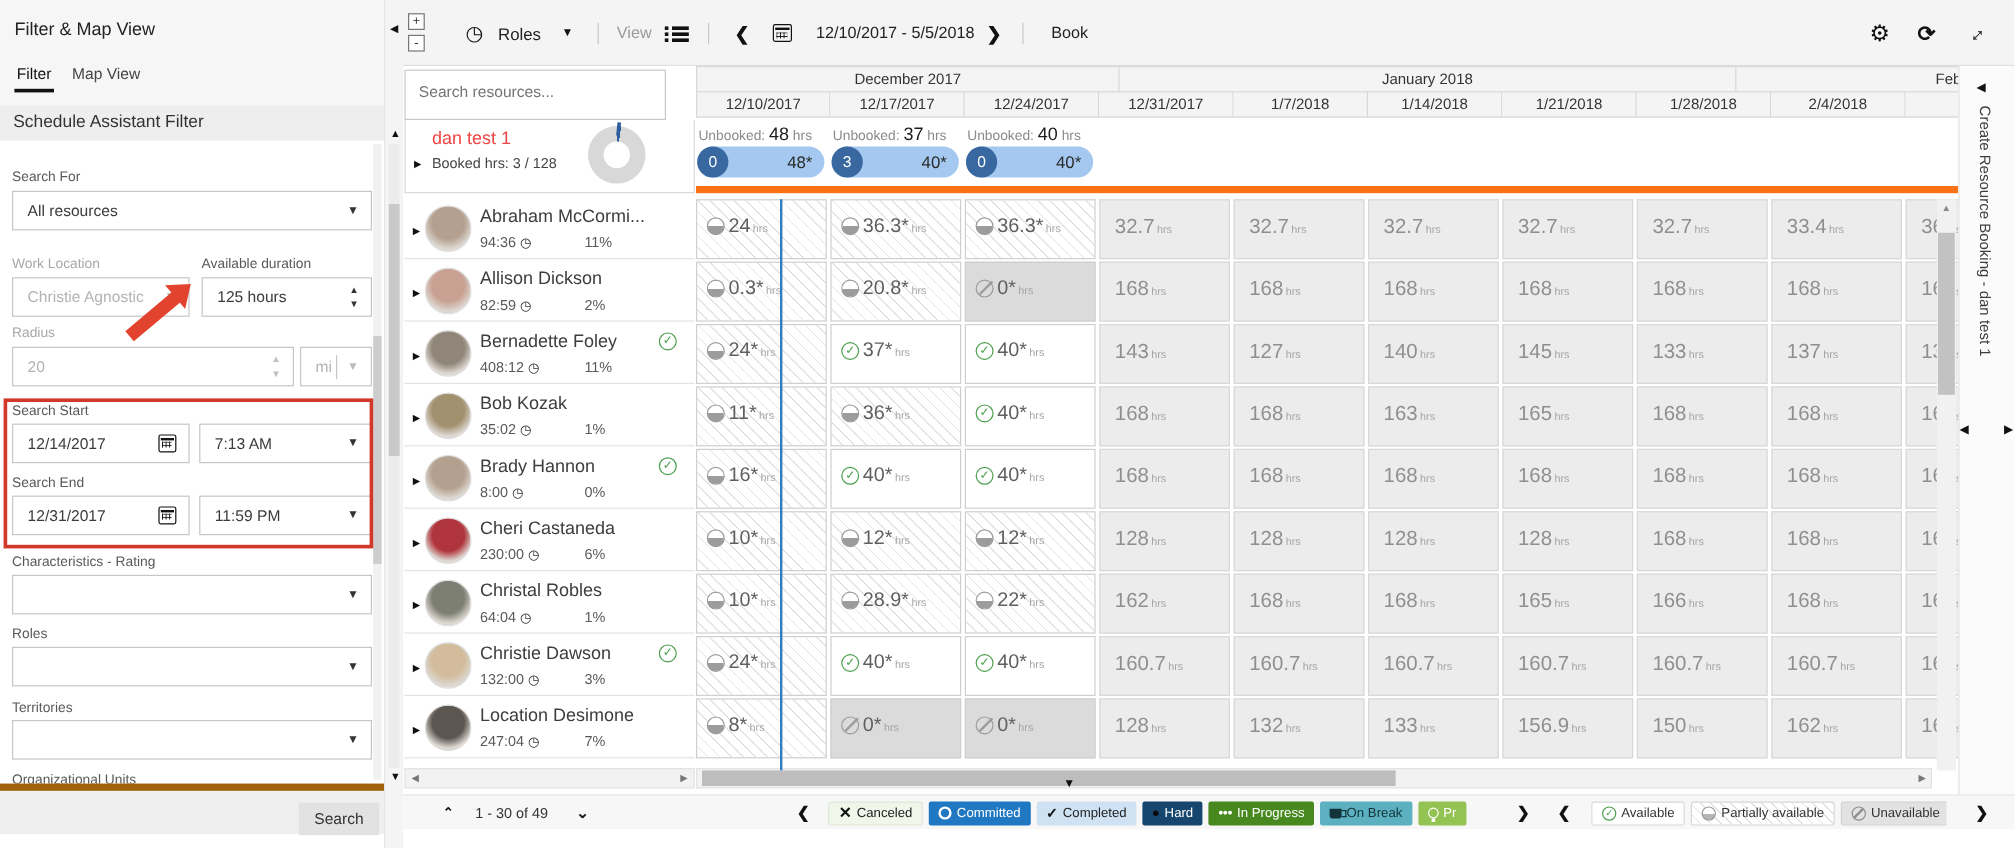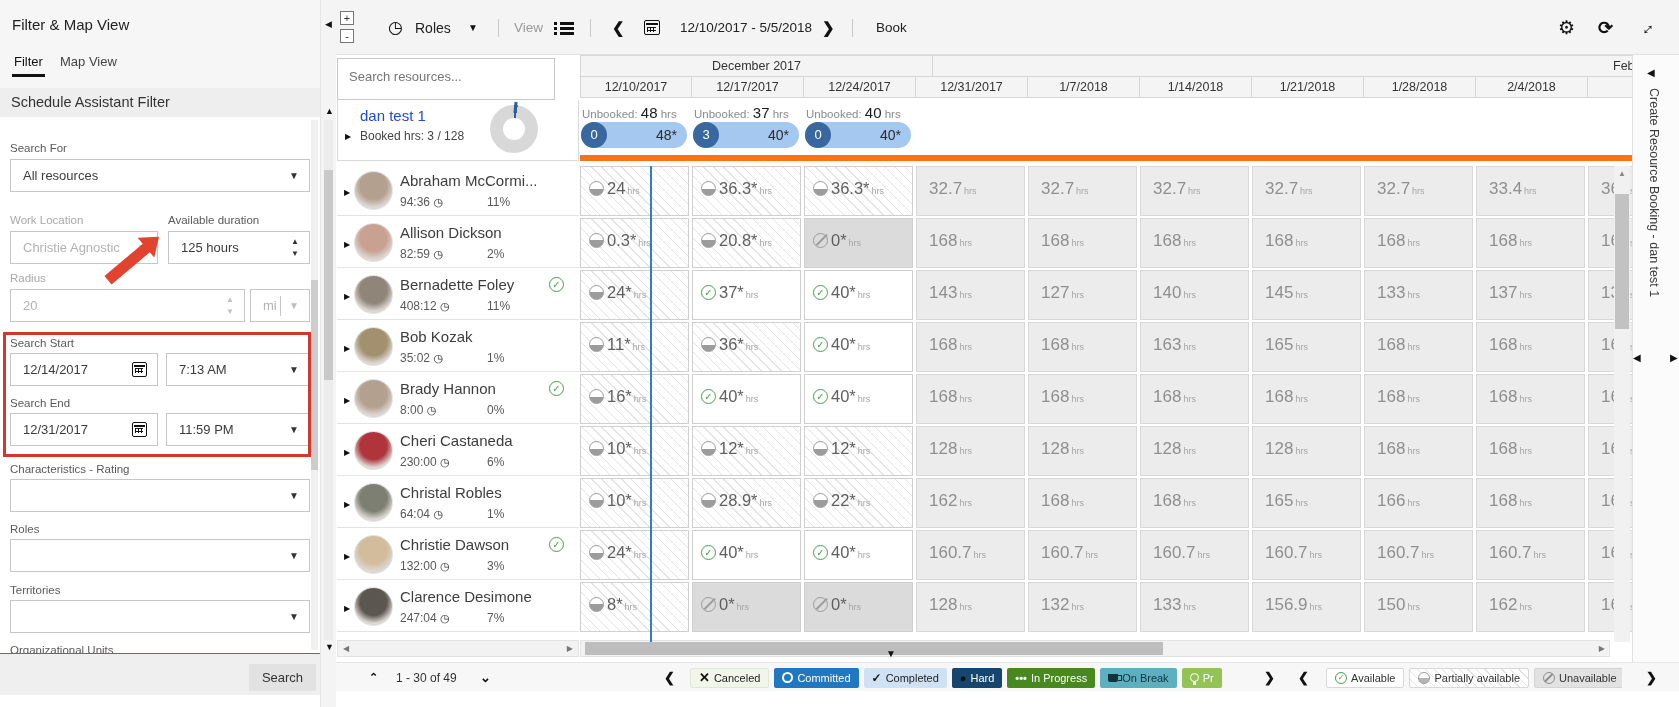--- a/index.html
+++ b/index.html
@@ -28,21 +28,21 @@
   .cal-ico { position:absolute; right:10px; top:8px; width:15px; height:15px; border:1.5px solid #111; border-radius:2px; }
   .cal-ico::before { content:""; position:absolute; left:1px; right:1px; top:2px; height:1.5px; background:#111; }
   .cal-ico::after { content:""; position:absolute; left:2px; top:5px; width:8px; height:5px;
         background:linear-gradient(#111 1px, transparent 1px) 0 0/3px 3px, linear-gradient(90deg,#111 1px, transparent 1px) 0 0/3px 3px; }
   .unit-div { position:absolute; right:28px; top:6px; width:1px; height:20px; background:#c6c6c6; }
   .red-rect { position:absolute; left:3px; top:332px; width:308px; height:125px; border:3px solid #d1382a; z-index:6; pointer-events:none; }
   .red-arrow { position:absolute; left:99px; top:243px; width:74px; height:26px; transform:rotate(-40deg); z-index:6; }
   .red-arrow .shaft { position:absolute; left:0; top:8px; width:52px; height:11px; background:#e2432e; }
   .red-arrow .head { position:absolute; left:50px; top:0; width:0; height:0;
         border-top:13px solid transparent; border-bottom:13px solid transparent; border-left:17px solid #e2432e; }
-  .fp-footer { position:absolute; left:0; top:653px; width:320px; height:42px; background:#efefef; border-top:1px solid #a16207; }
+  .fp-footer { position:absolute; left:0; top:653px; width:320px; height:42px; background:#efefef; border-top:6px solid #a16207; }
   .search-btn { position:absolute; left:249px; top:10px; width:67px; height:27px; background:#e2e2e2; border:none;
         font-size:13px; color:#333; font-family:inherit; cursor:pointer; }
   .fp-scroll { position:absolute; left:311px; top:120px; width:7px; height:530px; background:#f1f1f1; }
   .fp-scroll .thumb { position:absolute; left:0; top:160px; width:7px; height:190px; background:#cdcdcd; }
 
   
   .splitter { position:absolute; left:320px; top:0; width:16px; height:707px; background:#f4f4f4; border-left:1px solid #e6e6e6; }
   .spl-arrow { position:absolute; font-size:9px; color:#111; cursor:pointer; }
   .spl-track { position:absolute; left:3px; top:120px; width:9px; height:520px; background:#ececec; }
   .spl-thumb { position:absolute; left:0; top:50px; width:9px; height:210px; background:#c9c9c9; }
@@ -73,21 +73,21 @@
   .expand-g { font-size:17px; color:#111; display:inline-block; transform:rotate(-45deg); font-weight:bold; cursor:pointer; }
 
   
   .board { position:absolute; left:0; top:55px; width:1343px; height:607px; }
   .left-col { position:absolute; left:1px; top:0; width:242px; height:607px; }
   .search-box { position:absolute; left:0; top:3px; width:218px; height:42px; border:1px solid #c8c8c8; background:#fff; }
   .search-box input { position:absolute; left:11px; top:10px; width:215px; border:none; outline:none; font-size:13px;
         font-family:inherit; color:#555; background:transparent; }
   .summary-card { position:absolute; left:0; top:45px; width:242px; height:61px; background:#fff; border:1px solid #d9d9d9; border-top:none; }
   .sum-exp { position:absolute; left:7px; top:32px; font-size:8px; color:#111; cursor:pointer; }
-  .sum-name { position:absolute; left:22px; top:7px; font-size:15px; color:#1d4ed8; }
+  .sum-name { position:absolute; left:22px; top:7px; font-size:15px; color:#ef4444; }
   .sum-booked { position:absolute; left:22px; top:29px; font-size:12px; color:#444; }
   .donut { position:absolute; left:152px; top:5px; width:48px; height:48px; border-radius:50%;
         background:conic-gradient(#2d5f9e 0deg 9deg, #d8d8d8 9deg 360deg); }
   .donut::after { content:""; position:absolute; left:13px; top:13px; width:22px; height:22px; border-radius:50%; background:#fff; }
   .donut-tick { position:absolute; left:176px; top:2px; width:3px; height:11px; background:#2d5f9e; transform:rotate(6deg); }
   .res-rows { position:absolute; left:0; top:111px; width:242px; }
   .res-row { position:relative; width:242px; height:50px; margin-bottom:2px; background:#fff; border-bottom:1px solid #e3e3e3; }
   .res-exp { position:absolute; left:7px; top:22px; font-size:8px; color:#111; cursor:pointer; }
   .avatar { position:absolute; left:17px; top:5px; width:39px; height:39px; border-radius:50%; border:1px solid #e0e0e0; }
   .res-name { position:absolute; left:63px; top:6px; font-size:15px; color:#3d3d3d; white-space:nowrap; max-width:148px; overflow:hidden; }
@@ -377,34 +377,35 @@
               <span class="res-exp">▶</span>
               <span class="avatar" style="background: radial-gradient(circle at 50% 38%, rgb(210, 188, 155) 0px, rgb(210, 188, 155) 45%, rgb(221, 216, 210) 72%);"></span>
               <div class="res-name">Christie Dawson</div>
               <div class="res-time"><span>132:00</span> <span class="res-clock">◷</span></div>
               <div class="res-pct">3%</div>
               <span class="res-check">✓</span>
             </div>
             <div class="res-row">
               <span class="res-exp">▶</span>
               <span class="avatar" style="background: radial-gradient(circle at 50% 38%, rgb(92, 86, 80) 0px, rgb(92, 86, 80) 45%, rgb(221, 216, 210) 72%);"></span>
-              <div class="res-name">Clarence Desimone</div>
+              <div class="res-name">Location Desimone</div>
               <div class="res-time"><span>247:04</span> <span class="res-clock">◷</span></div>
               <div class="res-pct">7%</div>
             </div>
           </div>
         <div class="hscroll" style="left:0; width:242px;">
           <span class="hs-arrow" style="left:5px;">◀</span>
           <span class="hs-arrow" style="right:5px;">▶</span>
         </div>
       </div>
 
       <div class="grid">
         <div class="month-row" id="month-row">
             <div class="month-cell" style="left: 0px; width: 352px;">December 2017</div>
+            <div class="month-cell" style="left: 352px; width: 514px;">January 2018</div>
             <div class="month-cell clip" style="left: 866px; width: 254px;">February 2018</div>
           </div>
         <div class="date-row" id="date-row">
             <div class="date-cell">12/10/2017</div>
             <div class="date-cell">12/17/2017</div>
             <div class="date-cell">12/24/2017</div>
             <div class="date-cell">12/31/2017</div>
             <div class="date-cell">1/7/2018</div>
             <div class="date-cell">1/14/2018</div>
             <div class="date-cell">1/21/2018</div>

